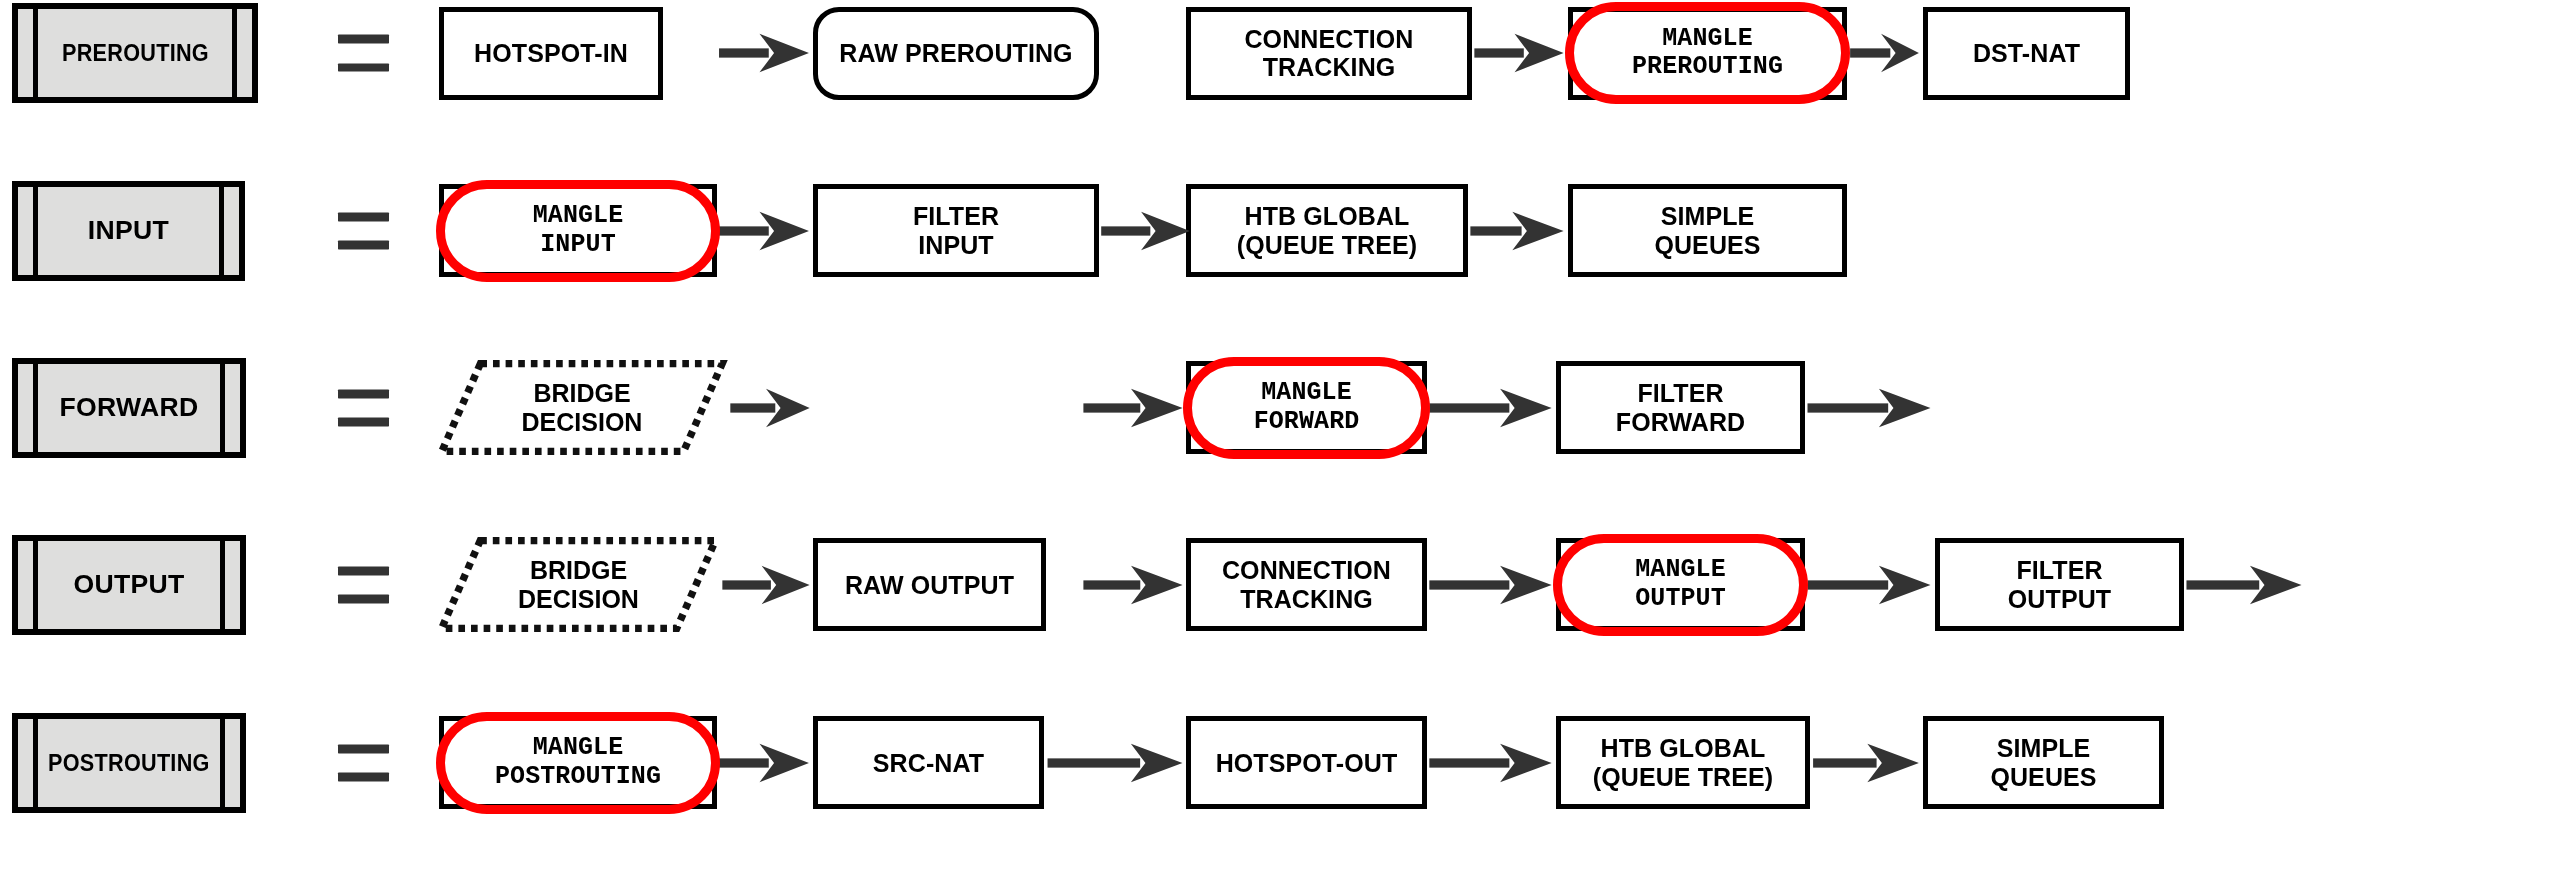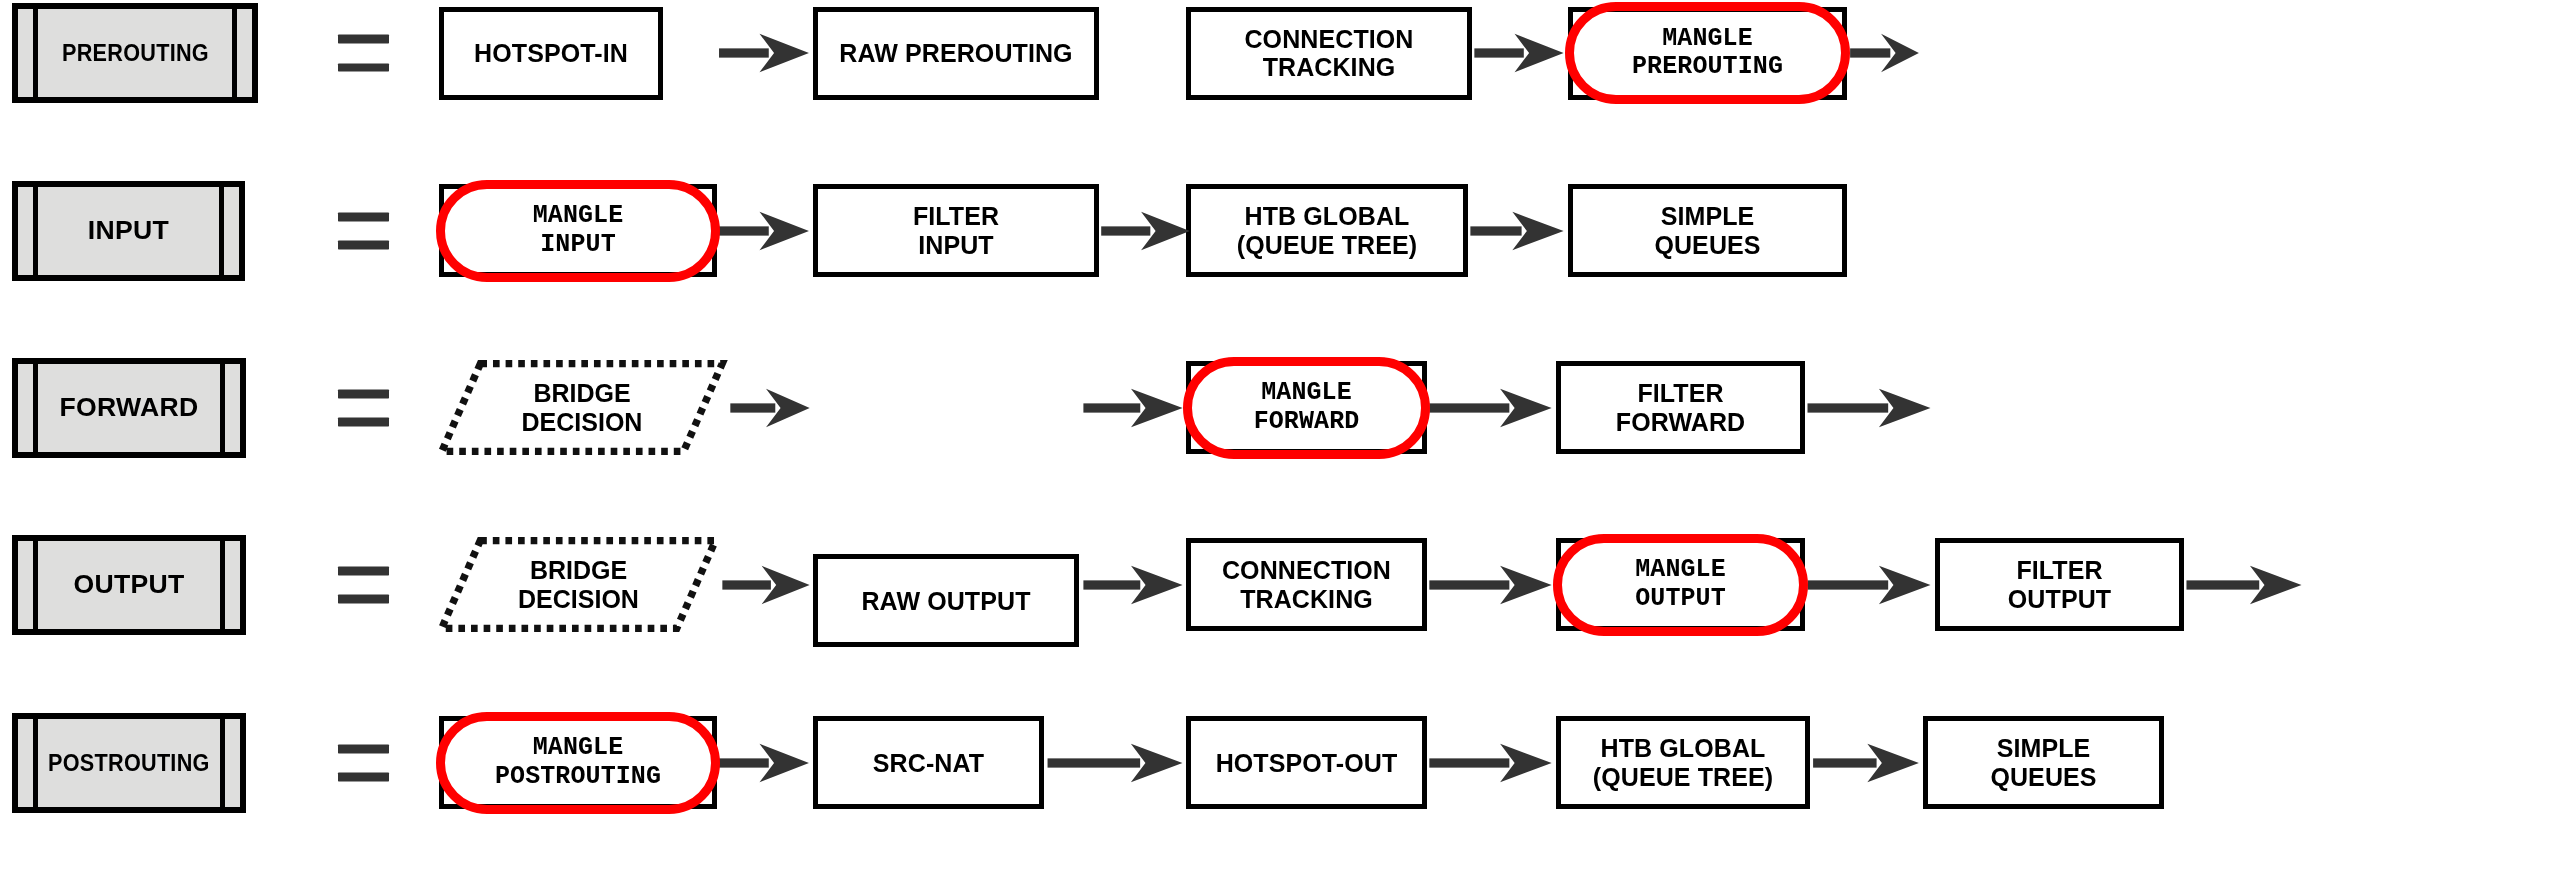--- a/index.html
+++ b/index.html
@@ -162,31 +162,34 @@
         <span class="chain-rail right"></span>
         <span class="chain-label-text">PREROUTING</span>
       </div>
       <div class="equals" title="=" style="left: 338px;">
         <span class="bar b1"></span>
         <span class="bar b2"></span>
       </div>
       <div class="node" style="left: 439px; width: 224px;">
         <span class="node-text">HOTSPOT-IN</span>
       </div>
-      <div class="node" style="left: 813px; width: 286px;">
+      <div class="node" style="left: 813px; width: 286px; border-radius: 26px;">
         <span class="node-text">RAW PREROUTING</span>
       </div>
       <div class="node" style="left: 1186px; width: 286px;">
         <span class="node-text">CONNECTION
 TRACKING</span>
       </div>
       <div class="node mangle" style="left: 1568px; width: 279px;">
         <span class="highlight"></span>
         <span class="node-text">MANGLE
 PREROUTING</span>
+      </div>
+      <div class="node" style="left: 1923px; width: 207px;">
+        <span class="node-text">DST-NAT</span>
       </div>
       <div class="arrow" style="left: 719px; width: 90px; top: 50px; transform: translateY(-50%);">
         <svg width="90" height="41" viewBox="0 0 136 62">
           <rect x="0" y="24" width="75.19999999999999" height="14" fill="#333333"></rect>
           <polygon points="61.19999999999999,2 136,31 61.19999999999999,60 83.19999999999999,31" fill="#333333"></polygon>
         </svg>
       </div>
       <div class="arrow" style="left: 1474px; width: 90px; top: 50px; transform: translateY(-50%);">
         <svg width="90" height="41" viewBox="0 0 135 62">
           <rect x="0" y="24" width="74.75" height="14" fill="#333333"></rect>
@@ -307,21 +310,21 @@
         <span class="bar b1"></span>
         <span class="bar b2"></span>
       </div>
       <div class="para" style="left: 439px; width: 279px; top: 3.3px;">
         <svg width="279" height="93" viewBox="0 0 420 140">
           <polygon points="62,4 416,4 358,136 4,136" fill="#ffffff" stroke="#111111" stroke-dasharray="10 9" stroke-width="11" stroke-linejoin="miter"></polygon>
         </svg>
         <div class="para-text">BRIDGE
 DECISION</div>
       </div>
-      <div class="node" style="left: 813px; width: 266px; margin-top: 16px;">
+      <div class="node" style="left: 813px; width: 233px;">
         <span class="node-text">RAW OUTPUT</span>
       </div>
       <div class="node" style="left: 1186px; width: 241px;">
         <span class="node-text">CONNECTION
 TRACKING</span>
       </div>
       <div class="node mangle" style="left: 1556px; width: 249px;">
         <span class="highlight"></span>
         <span class="node-text">MANGLE
 OUTPUT</span>

